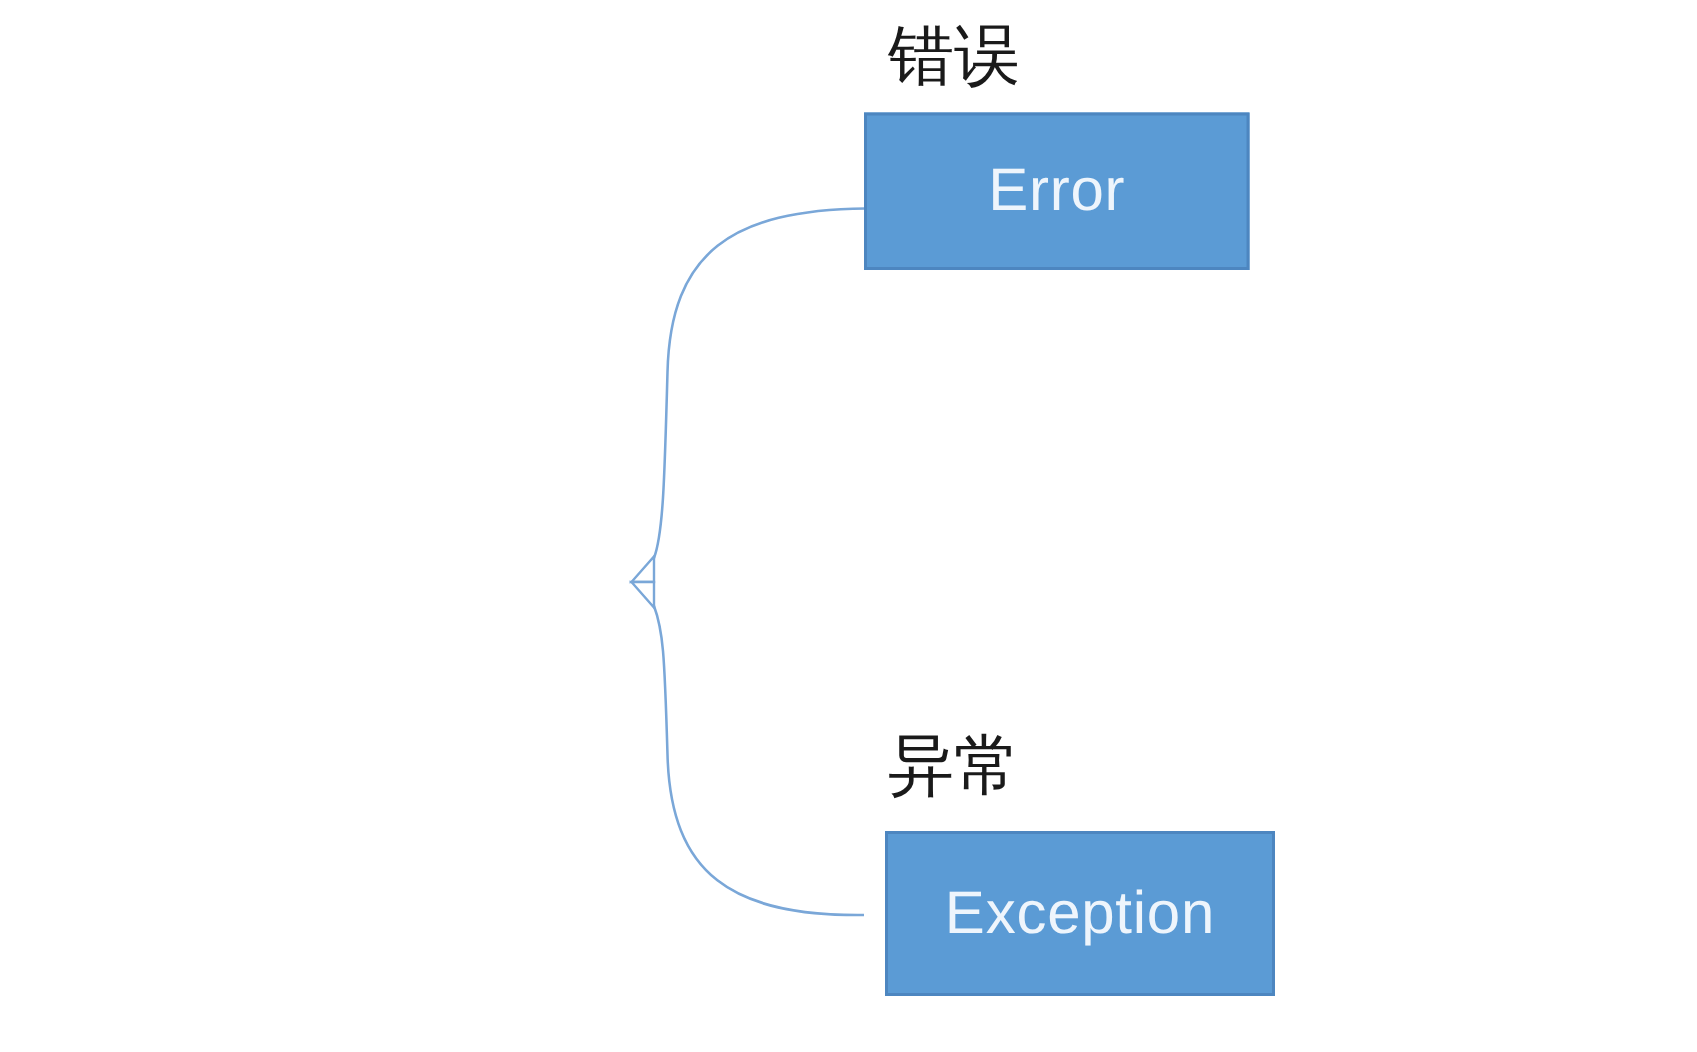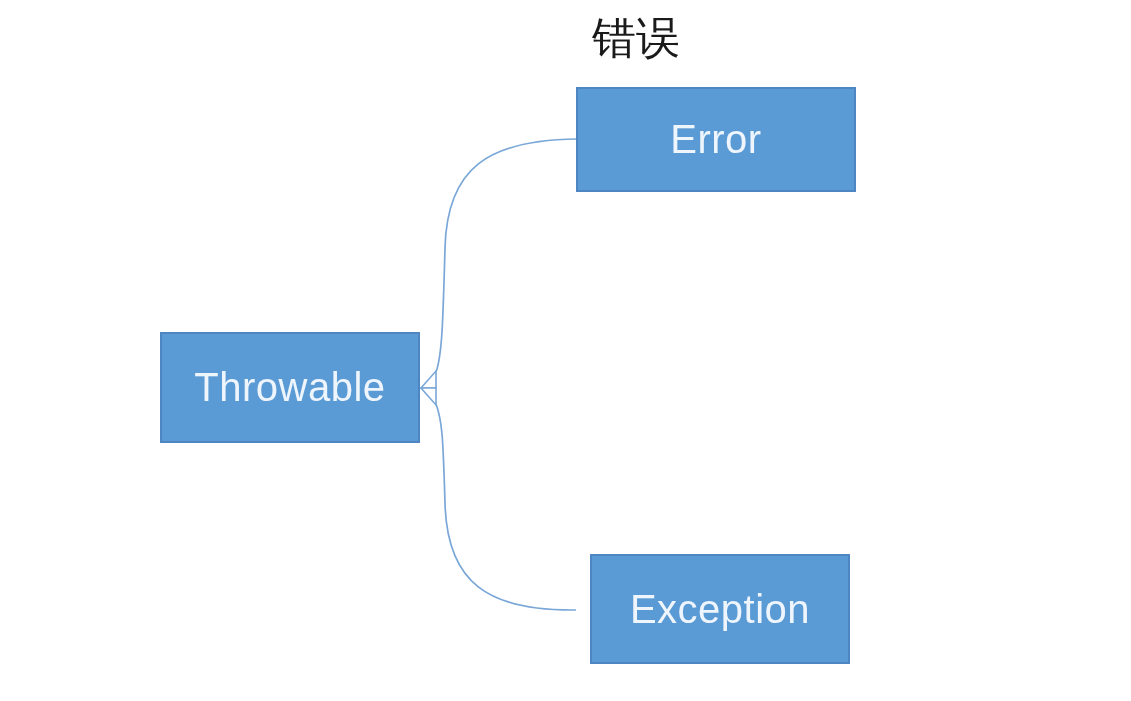--- a/index.html
+++ b/index.html
@@ -29,21 +29,21 @@
     border: 2px solid var(--node-border, #4d86c0);
     display: flex;
     align-items: center;
     justify-content: center;
     color: var(--node-text, #eef5fc);
     font-size: 40px;
     font-weight: 400;
     letter-spacing: 0.5px;
   }
   .node-throwable { left: 160px; top: 332px; width: 260px; height: 111px; }
-  .node-error     { left: 576px; top:  87px; width: 280px; height: 105px; }
+  .node-error     { left: 576px; top:  75px; width: 257px; height: 105px; }
   .node-exception { left: 575px; top: 554px; width: 260px; height: 110px; margin-left: 15px; }
   .cn-label {
     position: absolute;
     color: var(--label-color, #1a1a1a);
     font-size: 44px;
     line-height: 1;
     font-weight: 400;
     white-space: nowrap;
   }
   .label-error-cn     { left: 592px; top: 16px; }
@@ -54,28 +54,26 @@
 
 <div class="canvas">
 
   <svg class="connector-layer" viewBox="0 0 1131 701" xmlns="http://www.w3.org/2000/svg">
     <path d="M577,139 C488,140 447,168 445,248 C443,322 442,356 436,372" fill="none" stroke-width="1.7" stroke="#7aa7d8"></path>
     <path d="M576,610 C488,611 447,583 445,503 C443,435 442,420 436,404" fill="none" stroke-width="1.7" stroke="#7aa7d8"></path>
     <polygon points="421,388 436,371 436,388" fill="#ffffff" stroke-width="1.6" stroke="#7aa7d8"></polygon>
     <polygon points="421,388 436,388 436,405" fill="#ffffff" stroke-width="1.6" stroke="#7aa7d8"></polygon>
   </svg>
 
-  <div class="node node-throwable">
-    <span>Throwable</span>
-  </div>
 
   <div class="node node-error">
     <span>Error</span>
   </div>
 
   <div class="node node-exception">
     <span>Exception</span>
   </div>
 
   <div class="cn-label label-error-cn">错误</div>
 
+  <div class="cn-label label-exception-cn">异常</div>
 
 </div>
 
 </body></html>

